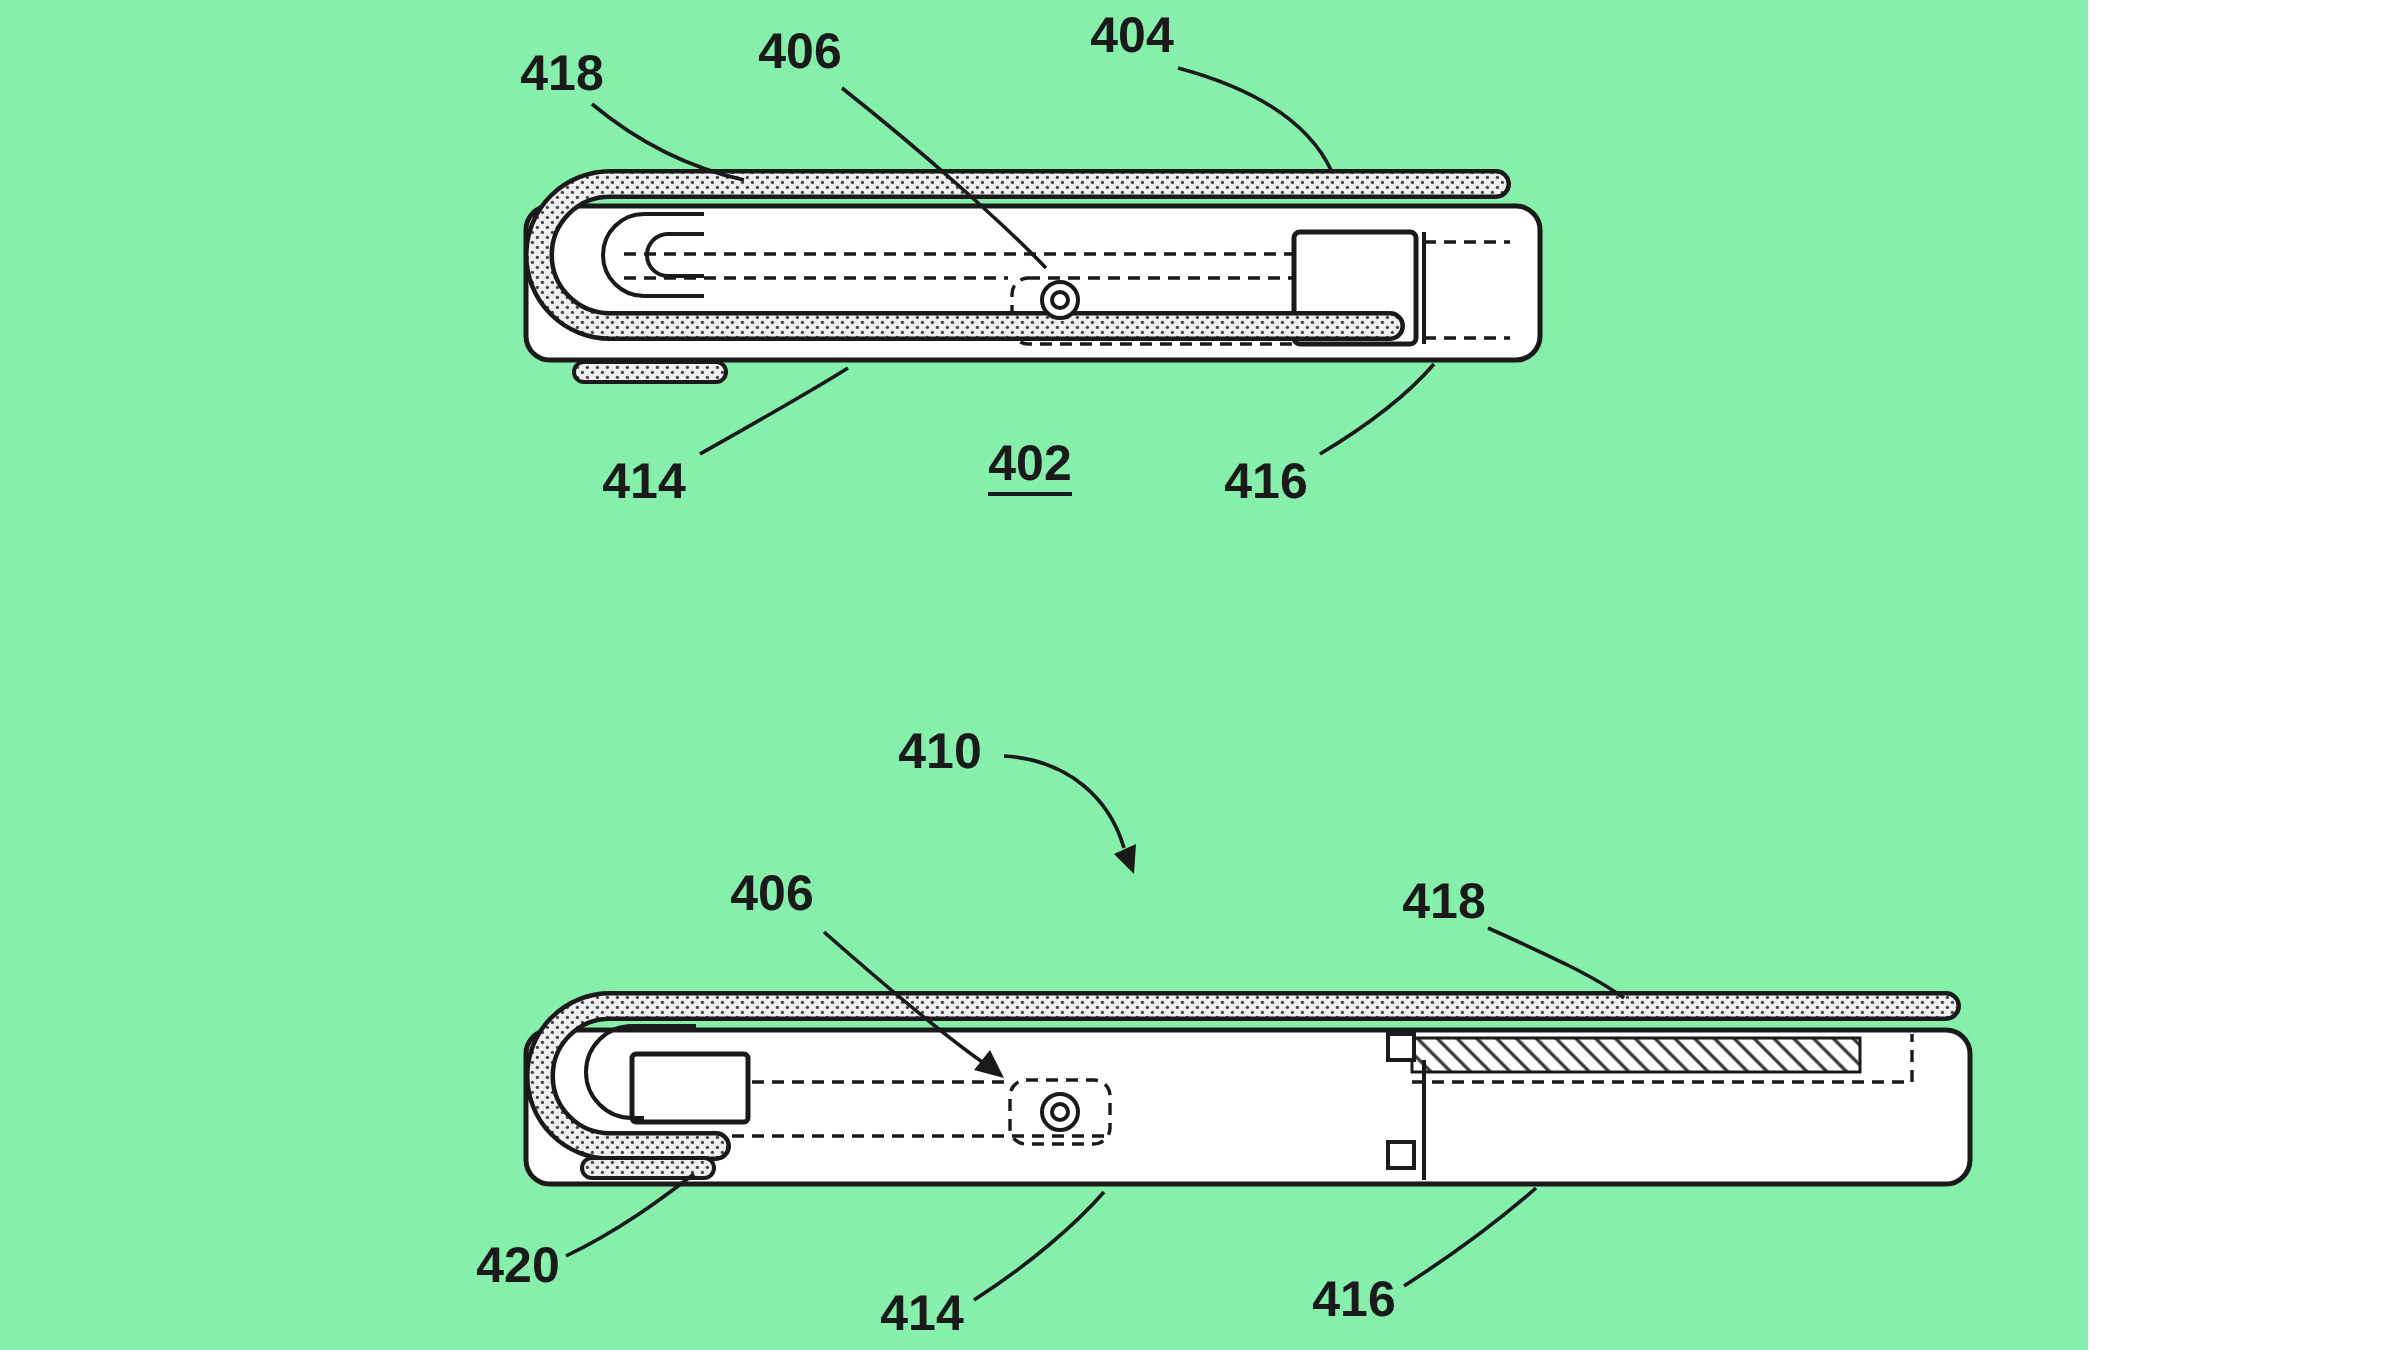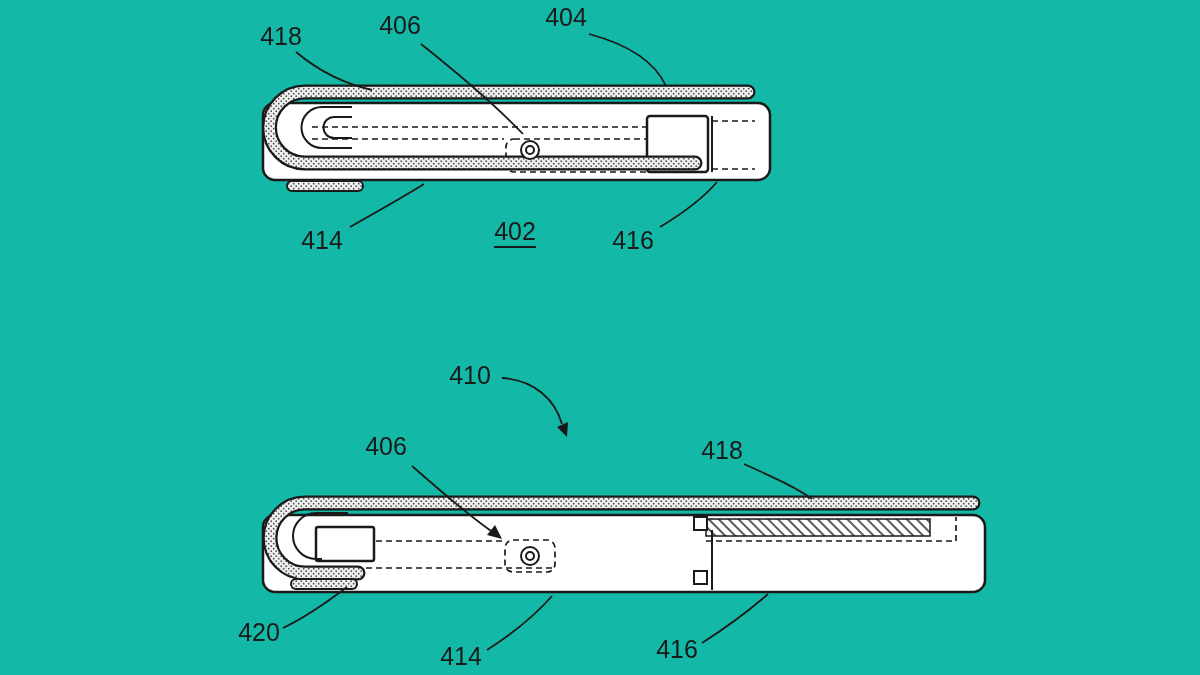--- a/index.html
+++ b/index.html
@@ -2,25 +2,26 @@
 <html><head>
 <meta charset="utf-8">
 <style>
   html, body {
     margin: 0;
     padding: 0;
     background: #ffffff;
   }
   .stage {
     position: relative;
-    width: 1200px;
+    width: 1044px;
     height: 675px;
-    background: #14b8a6;
+    background: #86efac;
     overflow: hidden;
     font-family: "Liberation Sans", sans-serif;
+    font-weight: bold;
   }
   svg { display: block; }
   text.callout {
     font-family: "Liberation Sans", sans-serif;
     font-size: 25px;
     fill: #1a1a1a;
   }
   .ink       { stroke: #1a1a1a; fill: none; }
   .leader    { stroke: #1a1a1a; stroke-width: 1.8; fill: none; }
   .dashed    { stroke: #1a1a1a; stroke-width: 1.7; fill: none; stroke-dasharray: 6 4; }

